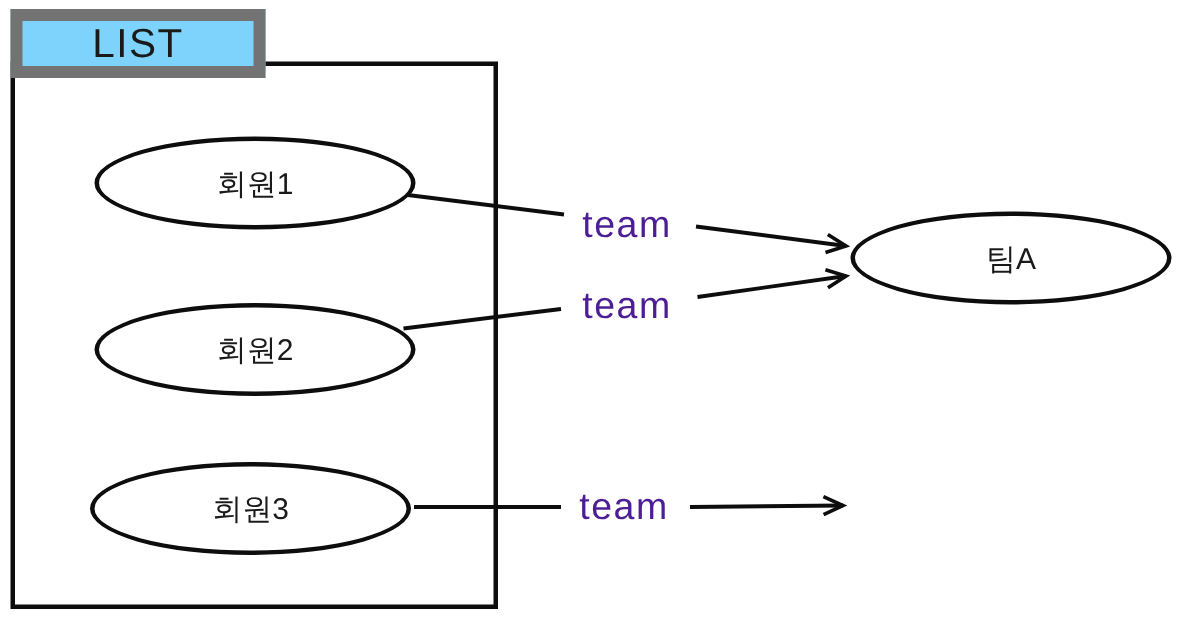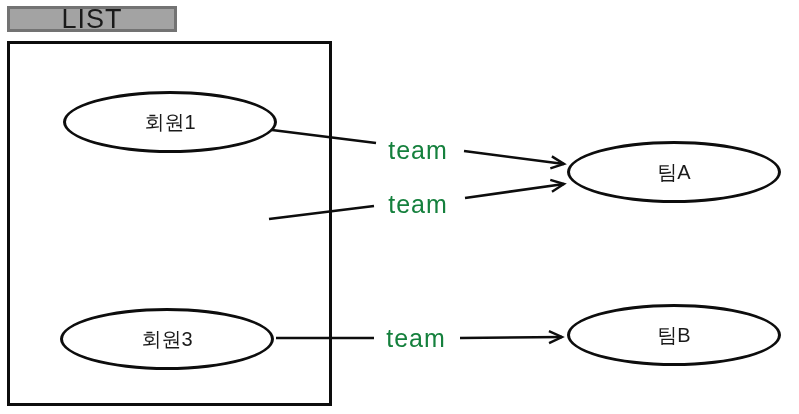--- a/index.html
+++ b/index.html
@@ -11,23 +11,23 @@
   .canvas {
     position: relative;
     width: 799px;
     height: 414px;
     background: #ffffff;
     overflow: hidden;
   }
   .package-tab {
     position: absolute;
     left: 7px; top: 6px;
-    width: 170px; height: 26px;
-    border: 3px solid #737373;
-    background: #a3a3a3;
+    width: 170px; height: 46px;
+    border: 8px solid #737373;
+    background: #7dd3fc;
     display: flex; align-items: center; justify-content: center;
     font-size: 27px;
     letter-spacing: 1px;
     z-index: 2;
   }
   .package-body {
     position: absolute;
     left: 7px; top: 41px;
     width: 325px; height: 365px;
     border: 3px solid #0d0d0d;
@@ -54,21 +54,21 @@
   .node-m2 { left: 63px;  top: 202px; }
   .node-m3 { left: 60px;  top: 308px; }
   .node-ta { left: 567px; top: 141px; }
   .node-tb { left: 567px; top: 304px; }
   .edge-label {
     position: absolute;
     width: 80px; height: 28px;
     display: flex; align-items: center; justify-content: center;
     font-size: 25px;
     letter-spacing: 1px;
-    color: #15803d;
+    color: #4c1d95;
     background: #ffffff;
     z-index: 4;
   }
   .edge-label-1 { left: 378px; top: 136px; }
   .edge-label-2 { left: 378px; top: 190px; }
   .edge-label-3 { left: 376px; top: 324px; }
 </style>
 </head>
 <body>
 
@@ -92,28 +92,28 @@
     <line x1="269" y1="219" x2="374" y2="206" stroke="#0d0d0d" stroke-width="2.6"></line>
     <line x1="465" y1="198" x2="564" y2="184" stroke="#0d0d0d" stroke-width="2.6" marker-end="url(#arrowhead)"></line>
 
     <line x1="276" y1="338" x2="374" y2="338" stroke="#0d0d0d" stroke-width="2.6"></line>
     <line x1="460" y1="338" x2="562" y2="337" stroke="#0d0d0d" stroke-width="2.6" marker-end="url(#arrowhead)"></line>
   </svg>
 
   <div class="node node-m1">
     <span>회원1</span>
   </div>
+  <div class="node node-m2">
+    <span>회원2</span>
+  </div>
   <div class="node node-m3">
     <span>회원3</span>
   </div>
 
   <div class="node node-ta">
     <span>팀A</span>
-  </div>
-  <div class="node node-tb">
-    <span>팀B</span>
   </div>
 
   <div class="edge-label edge-label-1">team</div>
   <div class="edge-label edge-label-2">team</div>
   <div class="edge-label edge-label-3">team</div>
 
 </div>
 
 </body></html>

